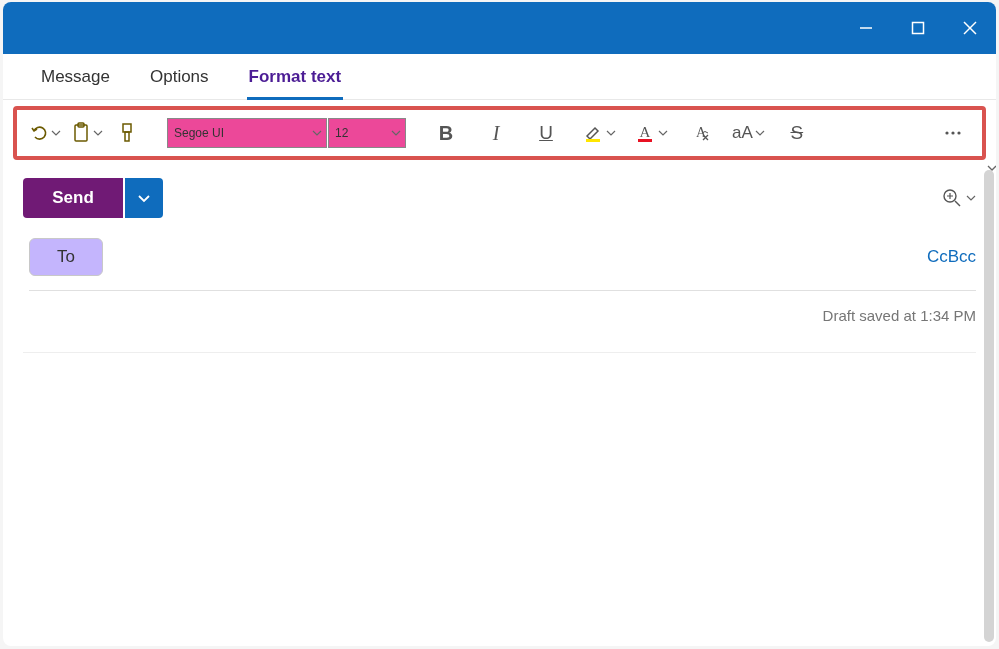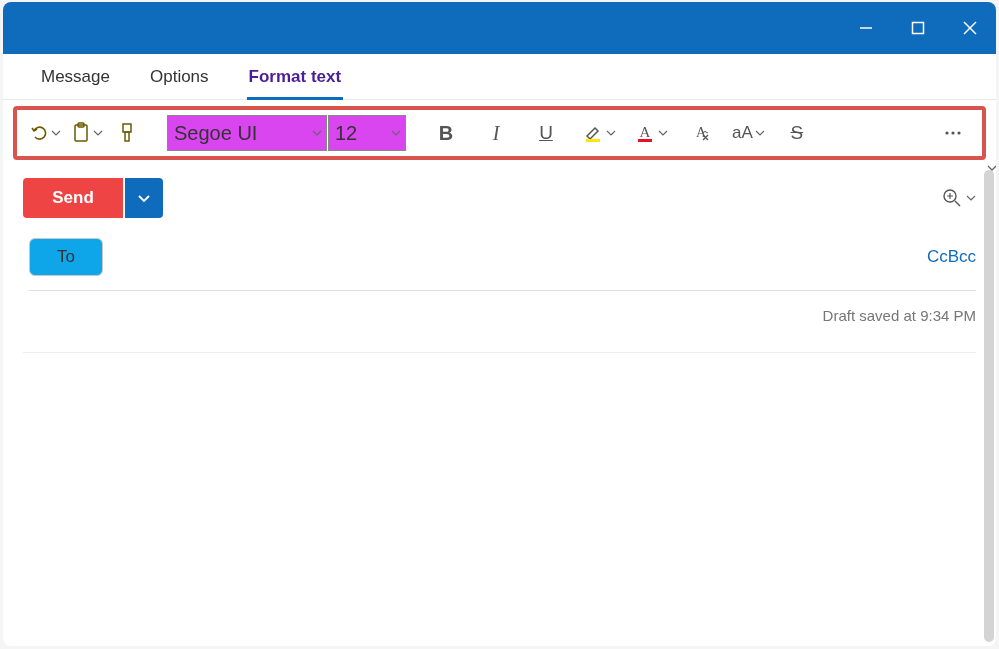--- a/index.html
+++ b/index.html
@@ -88,26 +88,26 @@
     justify-content: center;
     cursor: pointer;
     border-radius: 4px;
     padding: 0 4px;
   }
   .chev {
     margin-left: 2px;
   }
   .fontbox, .sizebox {
     border: 1px solid #888;
-    height: 36px;
+    height: 30px;
     display: flex;
     align-items: center;
     padding-left: 6px;
-    background: #d946ef;
-    font-size: 20px;
+    background: #ec4899;
+    font-size: 12px;
     color: #333;
     position: relative;
   }
   .fontbox { width: 160px; }
   .sizebox { width: 78px; margin-left: -1px; text-align: center; }
   .selchev {
     position: absolute;
     right: 4px;
     top: 50%;
     transform: translateY(-50%);
@@ -121,21 +121,21 @@
     flex: 1;
     padding: 12px 20px 0 20px;
     position: relative;
   }
   .sendrow {
     display: flex;
     align-items: center;
     margin-bottom: 20px;
   }
   .sendbtn {
-    background: #ef4444;
+    background: #701a75;
     color: #fff;
     font-weight: 600;
     font-size: 17px;
     border: none;
     height: 40px;
     width: 100px;
     border-radius: 4px 0 0 4px;
     cursor: pointer;
   }
   .senddrop {
@@ -160,21 +160,21 @@
     display: flex;
     align-items: center;
     border-bottom: 1px solid #e0e0e0;
     padding-bottom: 14px;
     margin-bottom: 16px;
     margin-left: 6px;
   }
   .tobtn {
     border: 1px solid #c8c8c8;
     border-radius: 6px;
-    background: #0ea5e9;
+    background: #c4b5fd;
     height: 38px;
     width: 74px;
     font-size: 17px;
     color: #333;
     cursor: pointer;
   }
   .ccbcc {
     margin-left: auto;
     display: flex;
     font-size: 17px;
@@ -387,21 +387,21 @@
     <div class="torow">
       <button class="tobtn">To</button>
       <input type="text" style="border: none; outline: none; flex: 1 1 0%; margin-left: 12px; font-size: 16px;">
       <div class="ccbcc">
         <span>Cc</span>
         <span>Bcc</span>
       </div>
     </div>
 
     <div class="subjrow">
-      <span class="draft">Draft saved at 9:34 PM</span>
+      <span class="draft">Draft saved at 1:34 PM</span>
     </div>
 
     <div class="body-area"></div>
 
   </div>
 
   <div class="scrollbar"></div>
 
 </div>
 

